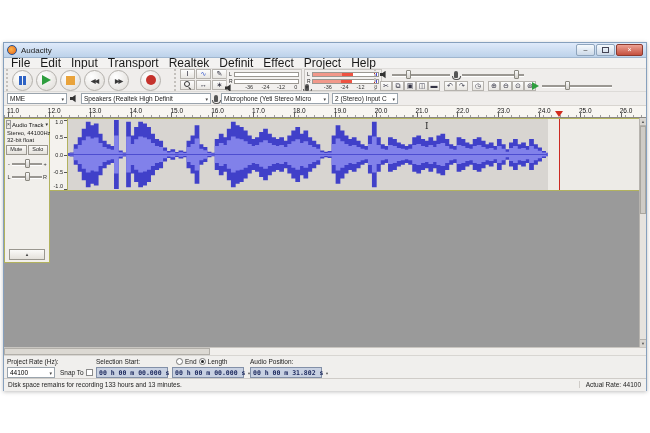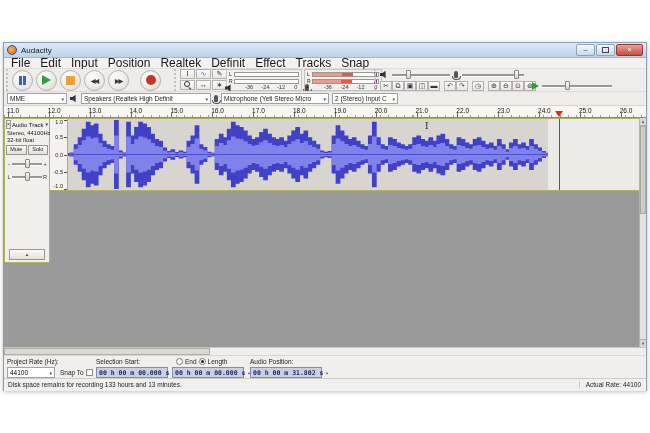--- a/index.html
+++ b/index.html
@@ -160,26 +160,26 @@
         <span class="wbtn">–</span>
         <span class="wbtn"><span class="maxbox"></span></span>
         <span class="wbtn close">×</span>
       </div>
     </div>
 
     <div class="menubar" id="menubar">
         <span class="menu-item">File</span>
         <span class="menu-item">Edit</span>
         <span class="menu-item">Input</span>
-        <span class="menu-item">Position</span>
+        <span class="menu-item">Transport</span>
         <span class="menu-item">Realtek</span>
         <span class="menu-item">Definit</span>
         <span class="menu-item">Effect</span>
-        <span class="menu-item">Tracks</span>
-        <span class="menu-item">Snap</span>
+        <span class="menu-item">Project</span>
+        <span class="menu-item">Help</span>
       </div>
 
     <div class="toolbar">
       <div class="tgroup transport" id="transport">
           <div class="tbtn">
             <span class="g-pause"></span>
           </div>
           <div class="tbtn">
             <span class="g-play"></span>
           </div>

